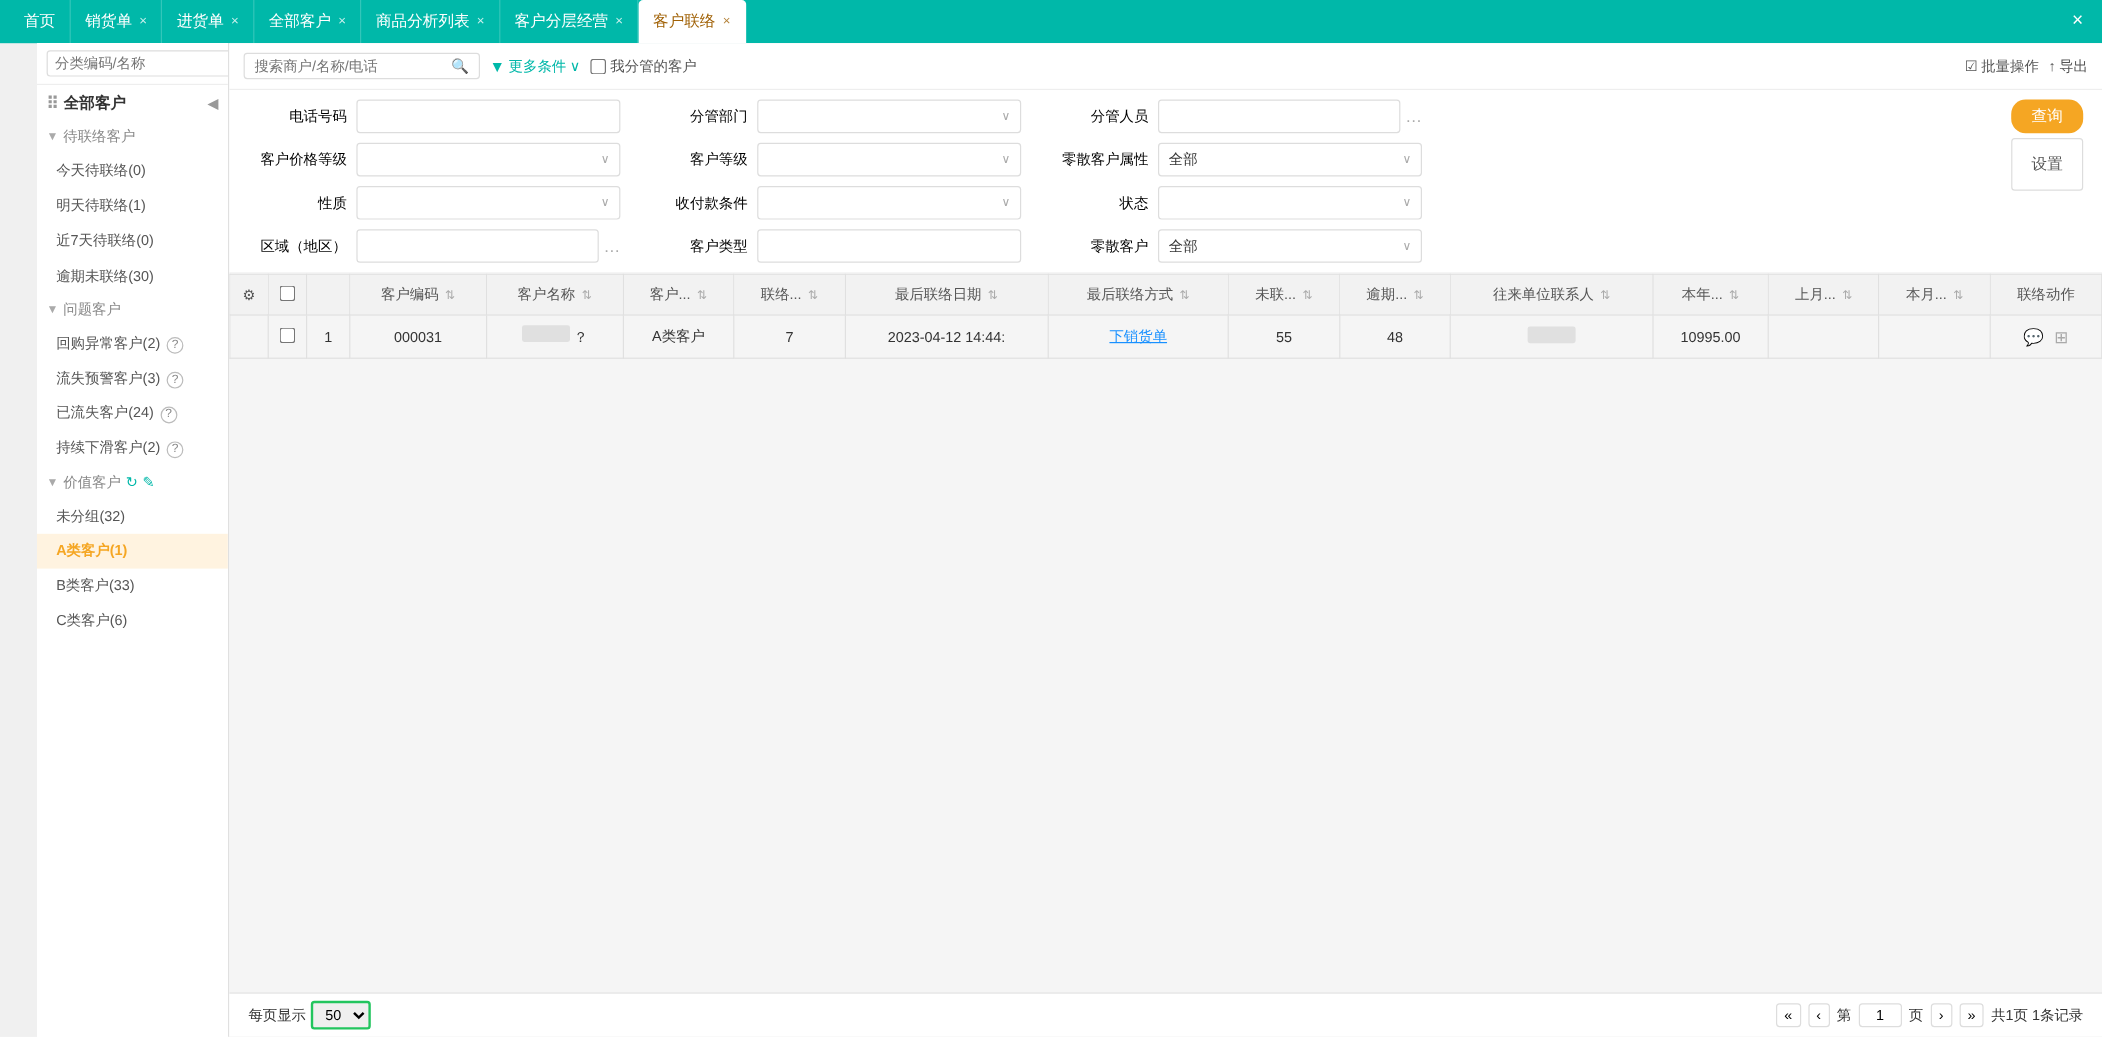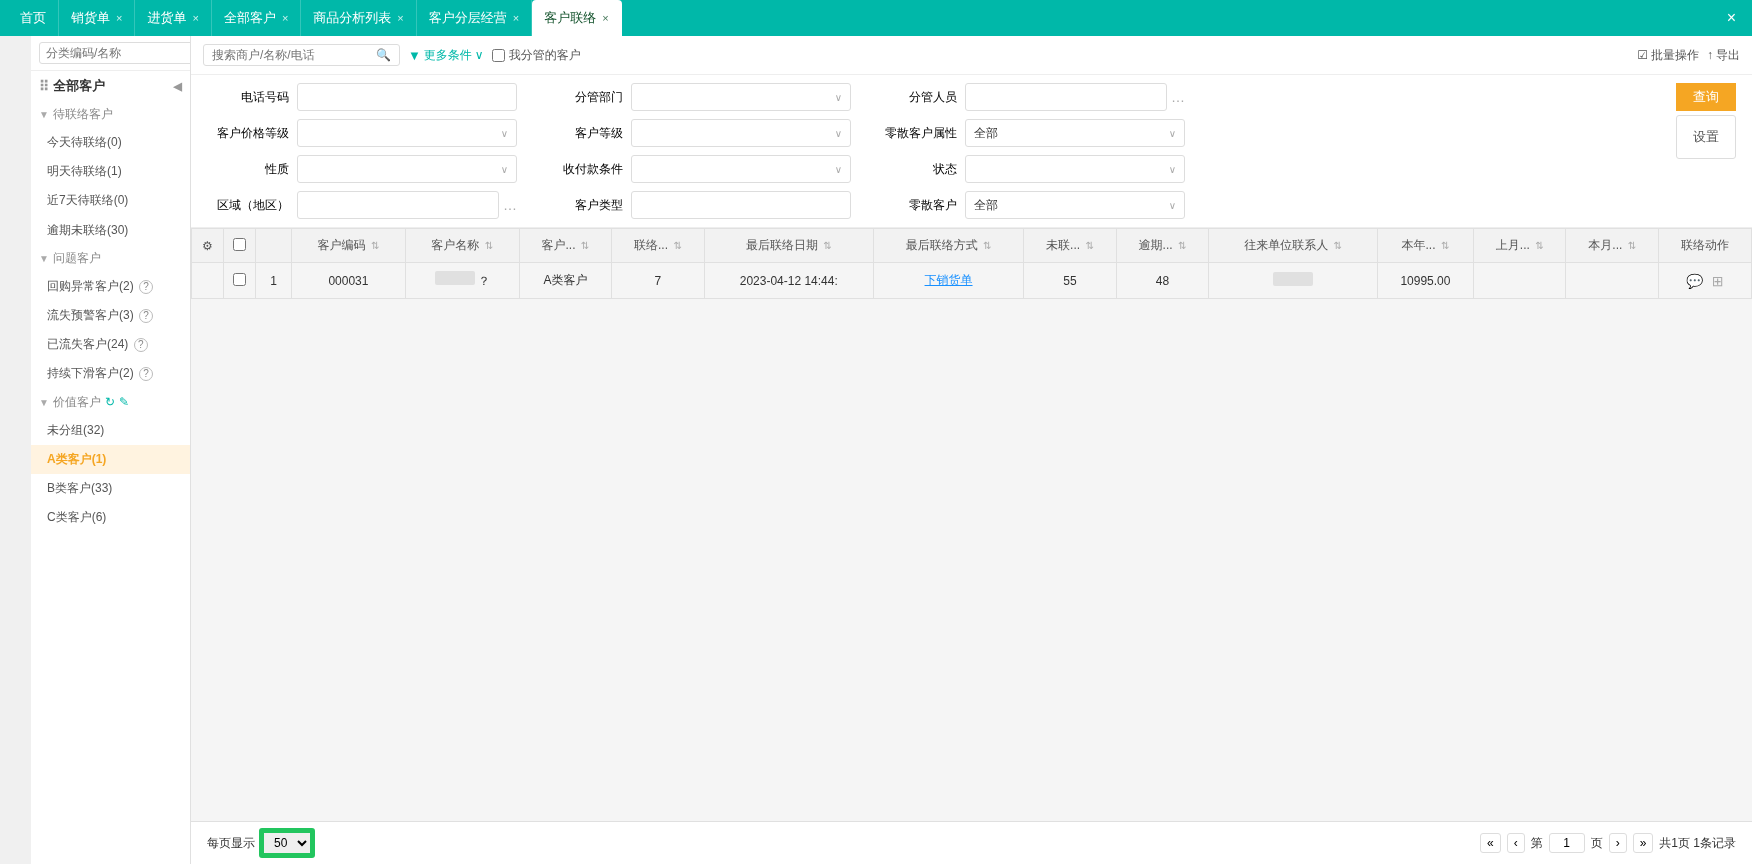--- a/index.html
+++ b/index.html
@@ -1,21 +1,21 @@
 <!DOCTYPE html>
 <html><head>
   <meta charset="utf-8">
   <style>
     * { box-sizing: border-box; margin: 0; padding: 0; }
     body { font-family: 'Microsoft YaHei', Arial, sans-serif; font-size: 12px; background: #f0f0f0; color: #333; overflow: hidden; width: 1752px; height: 864px; }
 
     
     .top-nav { display: flex; align-items: center; background: #00b8a9; height: 36px; padding: 0 8px; }
     .nav-tab { display: flex; align-items: center; padding: 0 12px; height: 36px; color: #fff; font-size: 13px; cursor: pointer; white-space: nowrap; border-right: 1px solid rgba(255,255,255,0.2); }
-    .nav-tab.active { background: #fff; color: #14532d; border-radius: 4px 4px 0 0; }
+    .nav-tab.active { background: #fff; color: #a16207; border-radius: 4px 4px 0 0; }
     .nav-tab .close-icon { margin-left: 6px; font-size: 11px; opacity: 0.8; }
     .top-nav-close { margin-left: auto; color: #fff; font-size: 16px; cursor: pointer; padding: 4px 8px; }
 
     
     .main-layout { display: flex; height: calc(864px - 36px); margin-left: 31px; }
 
     
     .sidebar { width: 160px; background: #fff; border-right: 1px solid #e0e0e0; overflow-y: auto; flex-shrink: 0; }
     .sidebar-search { display: flex; align-items: center; padding: 6px 8px; border-bottom: 1px solid #eee; }
     .sidebar-search input { flex: 1; border: 1px solid #ddd; border-radius: 3px; padding: 3px 6px; font-size: 12px; outline: none; }
@@ -48,39 +48,39 @@
     .export-btn { display: flex; align-items: center; gap: 3px; font-size: 12px; color: #555; cursor: pointer; }
 
     
     .advanced-filter { background: #fff; padding: 8px 16px; border-bottom: 1px solid #eee; }
     .filter-row { display: flex; align-items: center; margin-bottom: 8px; gap: 0; }
     .filter-label { width: 90px; text-align: right; color: #000000; font-size: 12px; padding-right: 8px; flex-shrink: 0; }
     .filter-input { flex: 1; border: 1px solid #ddd; border-radius: 3px; padding: 4px 8px; font-size: 12px; outline: none; background: #fff; height: 28px; }
     .filter-select { flex: 1; border: 1px solid #ddd; border-radius: 3px; padding: 4px 8px; font-size: 12px; outline: none; background: #fff; height: 28px; display: flex; align-items: center; justify-content: space-between; cursor: pointer; }
     .filter-select .chevron { color: #aaa; font-size: 10px; }
     .filter-divider { width: 24px; flex-shrink: 0; }
-    .btn-query { background: #f5a623; color: #fff; border: none; border-radius: 0; padding: 5px 16px; cursor: pointer; font-size: 13px; height: 28px; }
+    .btn-query { background: #f5a623; color: #fff; border: none; border-radius: 12px; padding: 5px 16px; cursor: pointer; font-size: 13px; height: 28px; }
     .btn-settings { background: #fff; color: #555; border: 1px solid #ddd; border-radius: 3px; padding: 5px 16px; cursor: pointer; font-size: 13px; height: 44px; }
     .action-column { display: flex; flex-direction: column; gap: 4px; padding-left: 8px; }
     table { width: 100%; border-collapse: collapse; font-size: 12px; }
     thead tr { background: #f2f2f2; }
     th { padding: 8px 6px; border: 1px solid #e0e0e0; color: #555; font-weight: normal; white-space: nowrap; text-align: center; position: sticky; top: 0; background: #f2f2f2; z-index: 1; }
     td { padding: 8px 6px; border: 1px solid #e0e0e0; color: #333; white-space: nowrap; text-align: center; }
     .col-settings { width: 32px; }
     .col-checkbox { width: 32px; }
     .col-num { width: 36px; }
     .sort-icon { color: #aaa; font-size: 10px; margin-left: 2px; }
     .link-text { color: #1890ff; cursor: pointer; text-decoration: underline; text-align: center; }
     .action-icons { display: flex; gap: 8px; justify-content: center; }
     .action-icon { color: #aaa; cursor: pointer; font-size: 14px; }
 
     
     .table-footer { background: #fff; border-top: 1px solid #e0e0e0; padding: 6px 16px; display: flex; align-items: center; justify-content: space-between; }
     .page-size-select { display: flex; align-items: center; gap: 4px; font-size: 12px; }
-    .page-size-select select { border: 5px solid #22c55e; border-radius: 3px; padding: 2px 6px; font-size: 12px; }
+    .page-size-select select { border: 2px solid #22c55e; border-radius: 3px; padding: 2px 6px; font-size: 12px; }
     .pagination { display: flex; align-items: center; gap: 6px; font-size: 12px; }
     .pagination button { border: 1px solid #ddd; background: #fff; border-radius: 3px; padding: 2px 6px; cursor: pointer; font-size: 12px; }
     .pagination button:disabled { color: #ccc; cursor: not-allowed; }
     .pagination input { width: 36px; border: 1px solid #ddd; border-radius: 3px; padding: 2px 4px; text-align: center; font-size: 12px; }
 
     
     .table-scroll { overflow-x: auto; overflow-y: auto; flex: 1; }
     ::-webkit-scrollbar { width: 6px; height: 6px; }
     ::-webkit-scrollbar-track { background: #f0f0f0; }
     ::-webkit-scrollbar-thumb { background: #ccc; border-radius: 3px; }

